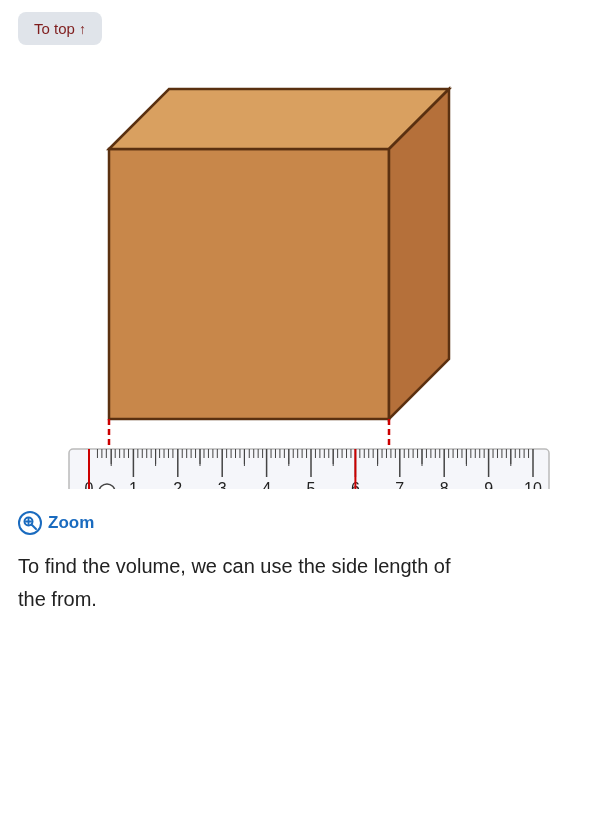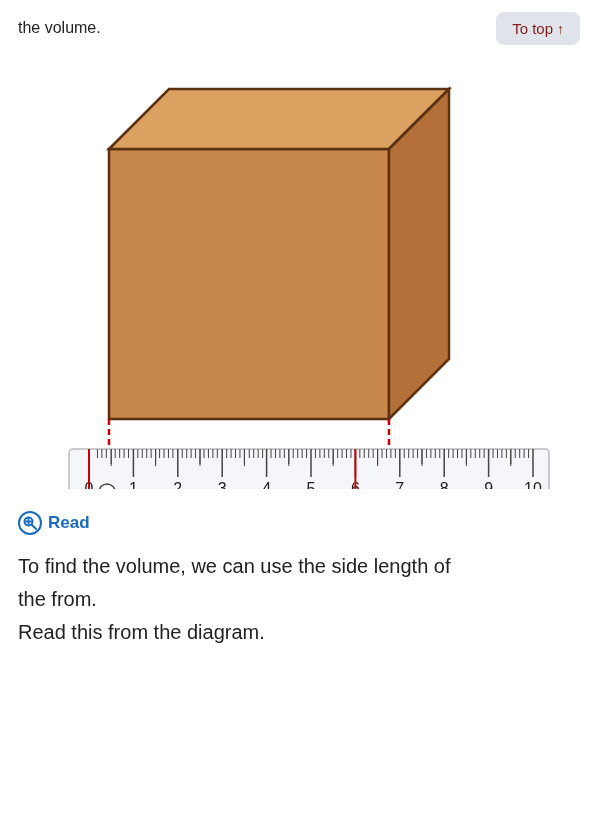--- a/index.html
+++ b/index.html
@@ -79,21 +79,20 @@
     }
 
     .body-text p {
       margin-bottom: 2px;
     }
   </style>
 </head>
 <body>
 
 <div class="header-row">
-  <span class="header-text">the volume.</span>
   <button class="to-top-btn">
     <span>To top</span>
     <span class="arrow-up">↑</span>
   </button>
 </div>
 
 <div class="diagram-container">
   <div class="cube-svg-wrap">
     <svg width="520" height="430" viewBox="0 0 520 430" xmlns="http://www.w3.org/2000/svg">
 
@@ -274,20 +273,19 @@
 
 <a class="zoom-link" href="#">
   <span style="display:inline-flex;align-items:center;justify-content:center;width:24px;height:24px;border:2.5px solid #1a6bbf;border-radius:50%;position:relative;flex-shrink:0;">
     <svg width="14" height="14" viewBox="0 0 14 14" style="position:relative;z-index:1">
       <circle cx="5.5" cy="5.5" r="4" fill="none" stroke="#1a6bbf" stroke-width="2"></circle>
       <line x1="8.5" y1="8.5" x2="13" y2="13" stroke="#1a6bbf" stroke-width="2" stroke-linecap="round"></line>
       <line x1="5.5" y1="3" x2="5.5" y2="8" stroke="#1a6bbf" stroke-width="1.8" stroke-linecap="round"></line>
       <line x1="3" y1="5.5" x2="8" y2="5.5" stroke="#1a6bbf" stroke-width="1.8" stroke-linecap="round"></line>
     </svg>
   </span>
-  <span>Read</span>
+  <span>Zoom</span>
 </a>
 
 <div class="body-text">
   <p>To find the volume, we can use the side length of</p>
   <p>the from.</p>
-  <p>Read this from the diagram.</p>
 </div>
 
 </body></html>

